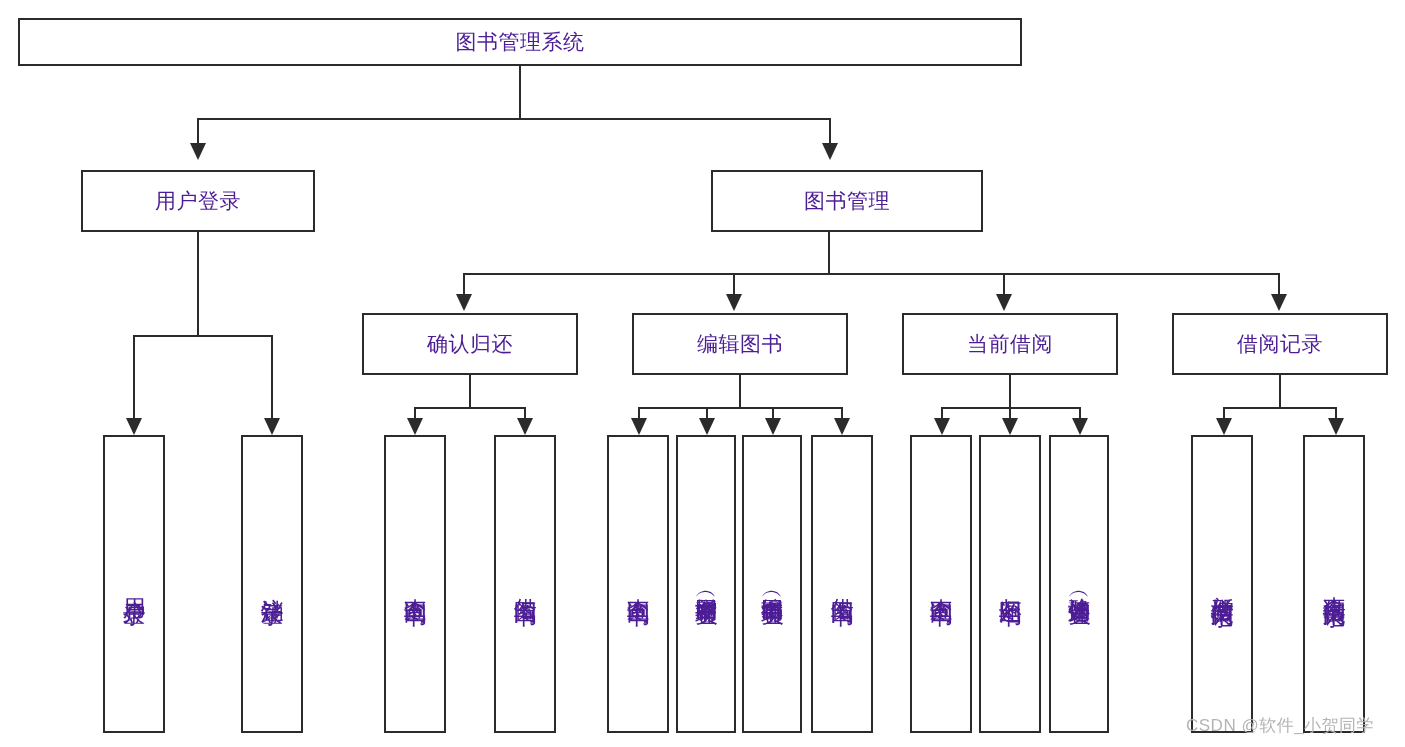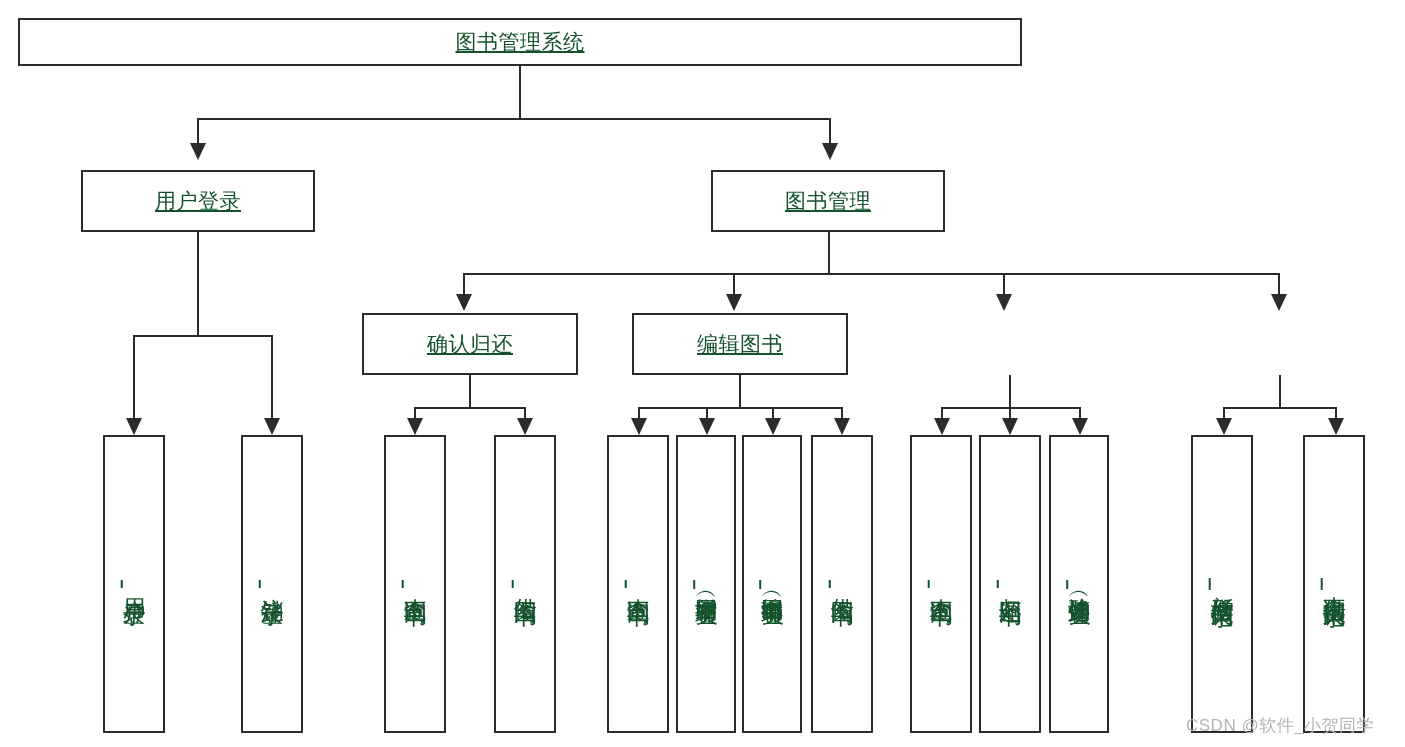--- a/index.html
+++ b/index.html
@@ -19,22 +19,21 @@
   }
   
   .node {
     position: absolute;
     box-sizing: border-box;
     background: #ffffff;
     border: 2px solid #2b2b2b;
     display: flex;
     align-items: center;
     justify-content: center;
-    color: #14532d;
-    text-decoration: underline;
+    color: #4c1d95;
   }
   .node .label {
     text-align: center;
     line-height: 1.18;
     letter-spacing: 0.5px;
   }
   
   .node.h .label {
     font-size: 21px;
     white-space: nowrap;
@@ -92,21 +91,21 @@
   <div class="line-v" style="left:519px; top:66px; height:53px;"></div>
   <div class="line-h" style="left:197px; top:118px; width:634px;"></div>
   <div class="line-v" style="left:197px; top:118px; height:26px;"></div>
   <div class="line-v" style="left:829px; top:118px; height:26px;"></div>
   <div class="arrow" style="left:190px; top:143px;"></div>
   <div class="arrow" style="left:822px; top:143px;"></div>
 
   <div class="node h" style="left:81px; top:170px; width:234px; height:62px;">
     <span class="label">用户登录</span>
   </div>
-  <div class="node h" style="left:711px; top:170px; width:234px; height:62px;">
+  <div class="node h" style="left:711px; top:170px; width:272px; height:62px;">
     <span class="label">图书管理</span>
   </div>
 
   <div class="line-v" style="left:197px; top:232px; height:104px;"></div>
   <div class="line-h" style="left:133px; top:335px; width:138px;"></div>
   <div class="line-v" style="left:133px; top:335px; height:84px;"></div>
   <div class="line-v" style="left:271px; top:335px; height:84px;"></div>
   <div class="arrow" style="left:126px; top:418px;"></div>
   <div class="arrow" style="left:264px; top:418px;"></div>
 
@@ -120,20 +119,26 @@
   <div class="arrow" style="left:726px; top:294px;"></div>
   <div class="arrow" style="left:996px; top:294px;"></div>
   <div class="arrow" style="left:1271px; top:294px;"></div>
 
   <div class="node h" style="left:362px; top:313px; width:216px; height:62px;">
     <span class="label">确认归还</span>
   </div>
   <div class="node h" style="left:632px; top:313px; width:216px; height:62px;">
     <span class="label">编辑图书</span>
   </div>
+  <div class="node h" style="left:902px; top:313px; width:216px; height:62px;">
+    <span class="label">当前借阅</span>
+  </div>
+  <div class="node h" style="left:1172px; top:313px; width:216px; height:62px;">
+    <span class="label">借阅记录</span>
+  </div>
 
   <div class="line-v" style="left:469px; top:375px; height:33px;"></div>
   <div class="line-h" style="left:414px; top:407px; width:111px;"></div>
   <div class="line-v" style="left:414px; top:407px; height:12px;"></div>
   <div class="line-v" style="left:524px; top:407px; height:12px;"></div>
   <div class="arrow" style="left:407px; top:418px;"></div>
   <div class="arrow" style="left:517px; top:418px;"></div>
 
   <div class="line-v" style="left:739px; top:375px; height:33px;"></div>
   <div class="line-h" style="left:638px; top:407px; width:205px;"></div>

